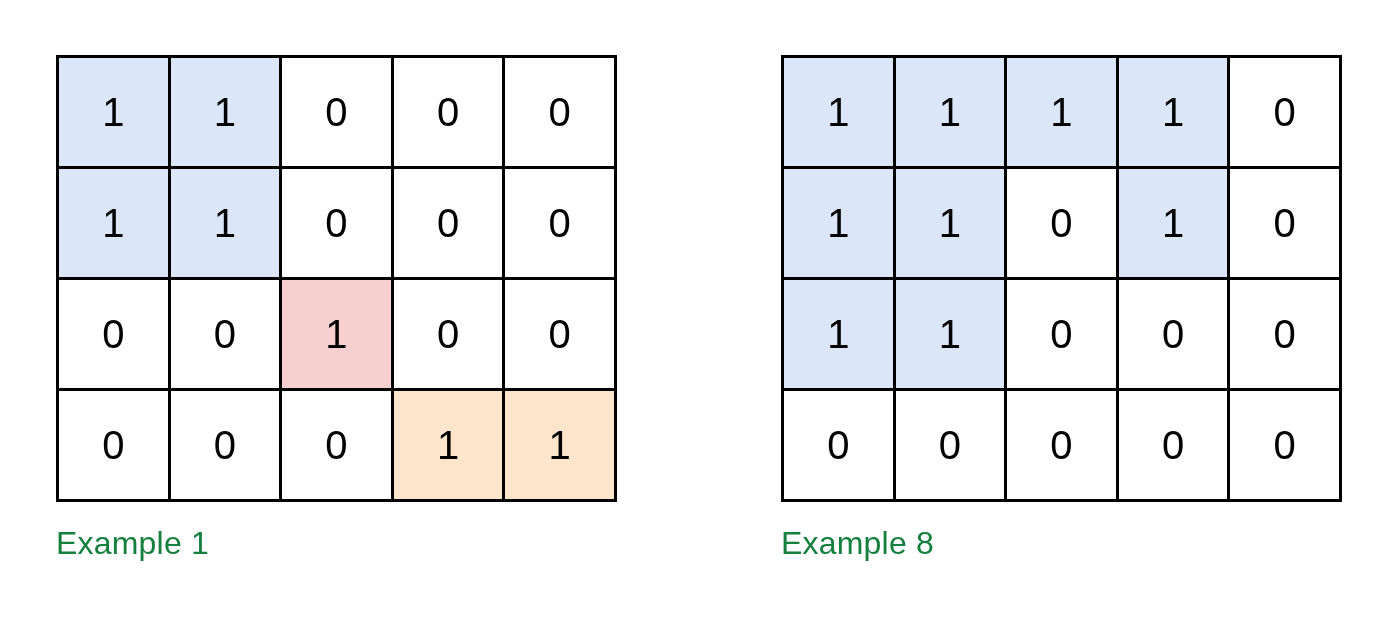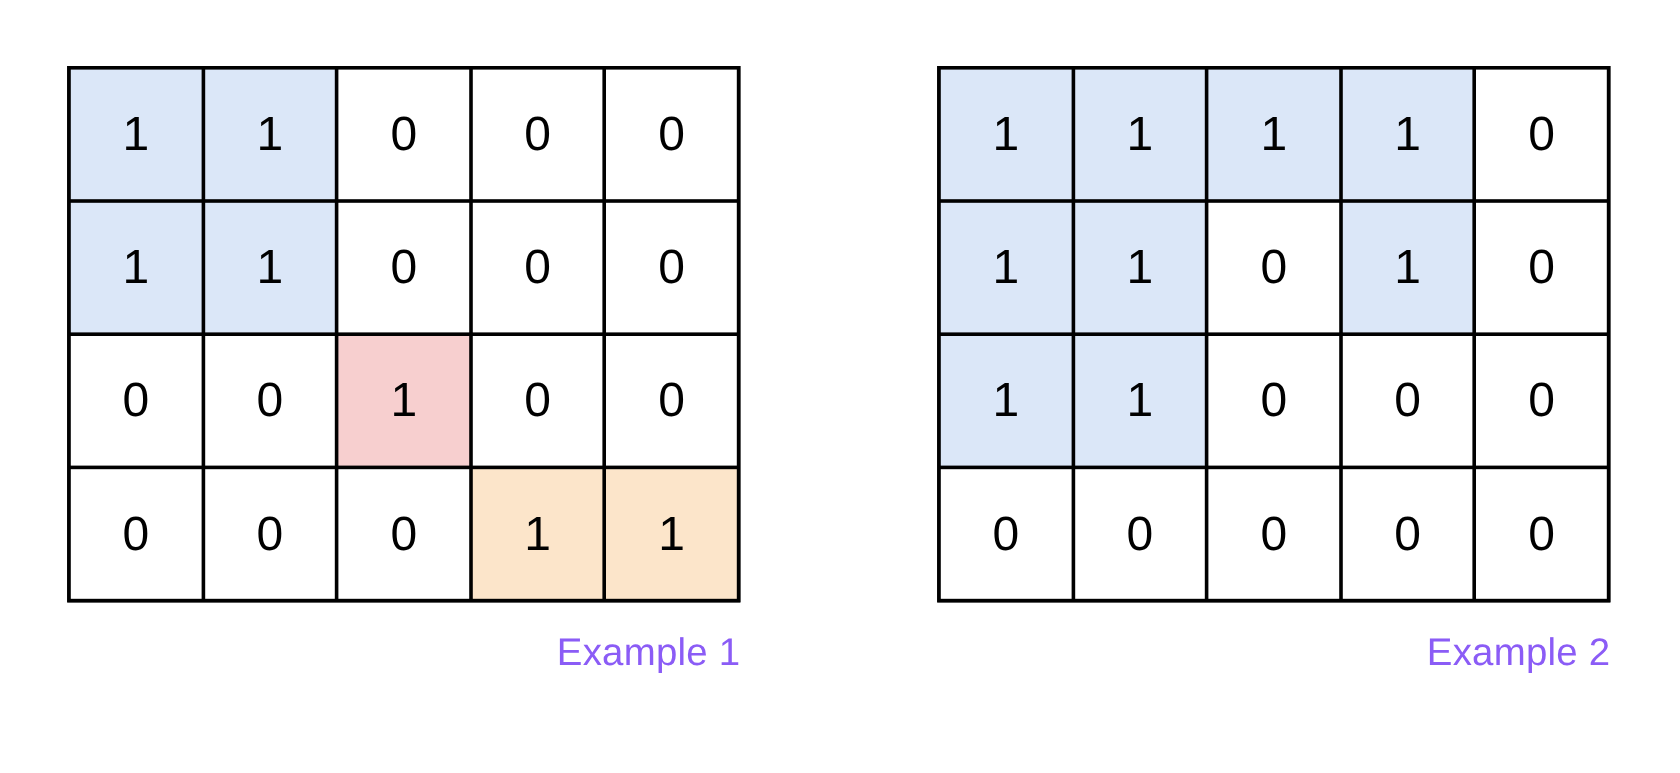--- a/index.html
+++ b/index.html
@@ -48,24 +48,24 @@
     font-family: "Liberation Sans", sans-serif;
     user-select: none;
   }
   .cell.hl-blue   { background: #dbe7f8; }
   .cell.hl-pink   { background: #f7cfcf; }
   .cell.hl-orange { background: #fce5ca; }
   .cell.hl-none   { background: #ffffff; }
 
   .caption {
     width: 561px;
-    text-align: right;
+    text-align: left;
     margin-top: 23px;
     font-size: 32px;
-    color: #8b5cf6;
+    color: #15803d;
     font-family: "Liberation Sans", sans-serif;
     letter-spacing: 0.2px;
   }
 </style>
 </head>
 <body>
 
 <div class="canvas">
 
   <div class="figure fig-1">
@@ -110,16 +110,16 @@
         <div class="cell hl-blue">1</div>
         <div class="cell hl-none">0</div>
         <div class="cell hl-none">0</div>
         <div class="cell hl-none">0</div>
         <div class="cell hl-none">0</div>
         <div class="cell hl-none">0</div>
         <div class="cell hl-none">0</div>
         <div class="cell hl-none">0</div>
         <div class="cell hl-none">0</div>
       </div>
-    <div class="caption">Example 2</div>
+    <div class="caption">Example 8</div>
   </div>
 
 </div>
 
 </body></html>

